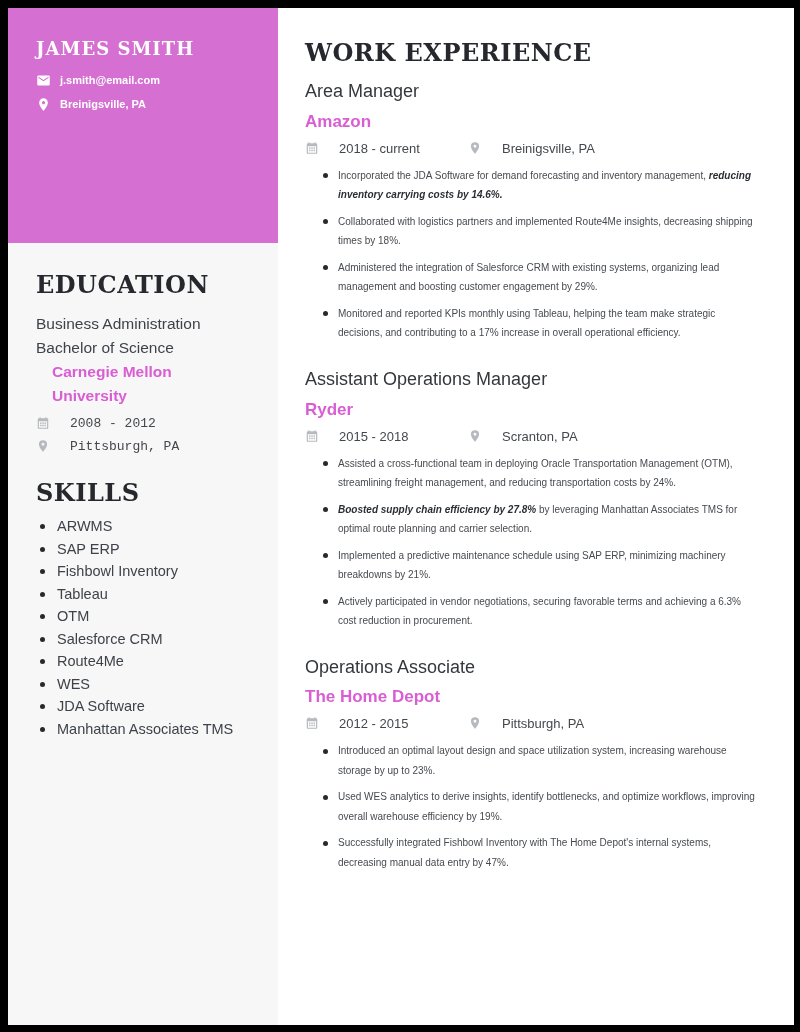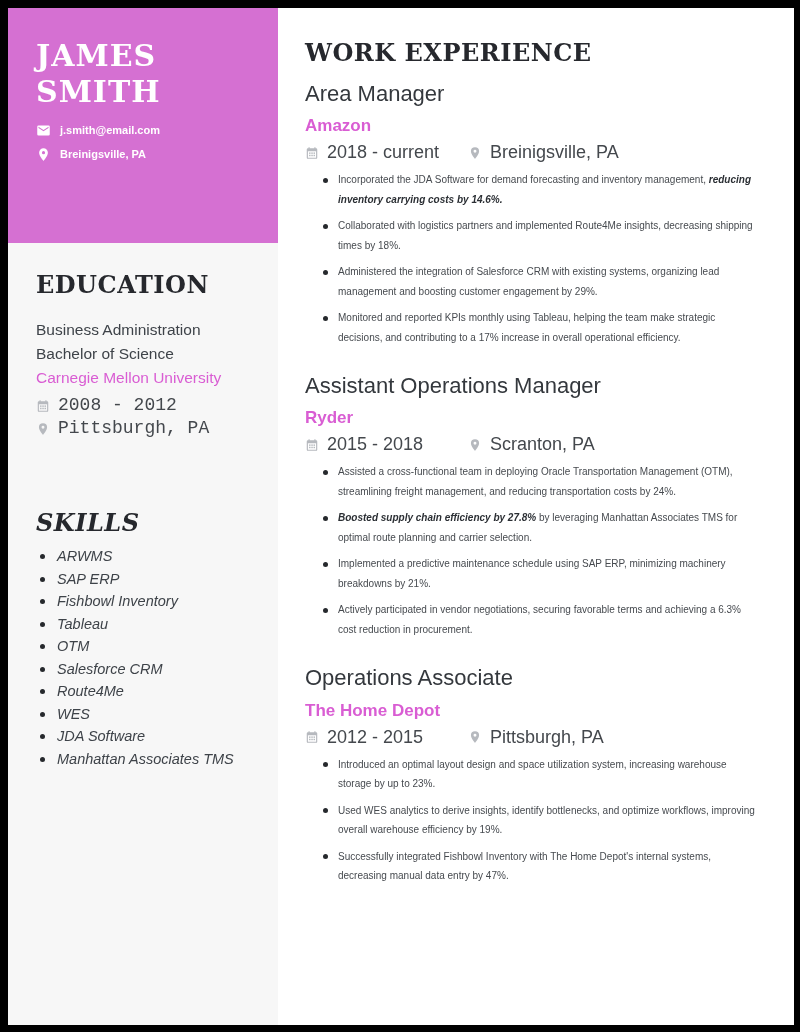--- a/index.html
+++ b/index.html
@@ -17,68 +17,68 @@
   
   .sidebar {
     flex:0 0 270px; width:270px; background:#f7f7f7; overflow:hidden;
   }
   .hero {
     height:235px; background:#d570d2; color:#fff;
     padding:30px 20px 0 28px; overflow:hidden;
   }
   .name {
     margin:0 0 13px; font-family:"DejaVu Serif", serif;
-    font-size:30px; font-weight:700; letter-spacing:1px; line-height:1.2;
+    font-size:18px; font-weight:700; letter-spacing:1px; line-height:1.2;
   }
   .headline {
     margin:0 0 27px; font-family:"DejaVu Serif", serif;
     font-style:italic; font-size:19px; letter-spacing:.3px;
   }
   .contact { list-style:none; margin:0; padding:0; }
   .contact li {
     display:flex; align-items:center; gap:9px;
     margin-bottom:9px; font-size:11px; font-weight:600; line-height:15px;
   }
   .icon { flex:0 0 auto; display:inline-flex; }
   .icon-white { color:#ffffff; }
   .icon-gray  { color:#b6b9be; }
   .side-section { padding:0 18px 0 28px; }
   .side-h2, .main-h2 {
     font-family:"DejaVu Serif", serif; font-weight:700;
     font-size:24px; letter-spacing:.5px; color:#26282d; margin:0;
   }
   .education { margin-top:27px; }
-  .education .side-h2 { margin-bottom:19px; }
+  .education .side-h2 { margin-bottom:13px; }
   .edu-line { font-size:15.5px; color:#3e4349; line-height:24px; }
   .school {
-    font-size:15.5px; font-weight:400; color:#d95dd3; line-height:24px; margin:0 0 3px;
+    font-size:15.5px; font-weight:700; color:#d95dd3; line-height:24px; margin:0 16px 3px;
   }
   .meta-item {
-    display:flex; align-items:center; gap:8px;
-    font-size:18px; color:#44484d; line-height:15px;
+    display:flex; gap:20px;
+    font-size:13px; color:#44484d; line-height:15px;
   }
   .side-section .meta-item { margin-top:8px;font-family:Liberation Mono, monospace; }
-  .skills { margin-top:72px;font-style:italic; }
+  .skills { margin-top:24px; }
   .skills .side-h2 { margin-bottom:12px; }
   .skill-list { list-style:none; margin:0; padding:0 0 0 4px; }
   .skill-list li {
     position:relative; padding-left:17px; margin-bottom:7.5px;
     font-size:14.5px; color:#3e4349; line-height:15px;
   }
   .skill-list li::before, .bullets li::before {
     content:""; position:absolute; left:0; width:5px; height:5px;
     border-radius:50%; background:#26292d;
   }
   .skill-list li::before { top:5px; }
   
   .main { flex:1; background:#fff; padding:30px 32px 0 27px; overflow:hidden; }
   .main-h2 { margin-bottom:15px; }
   .job { margin-bottom:27px; }
   .job-title {
-    margin:0 0 10px; font-size:22px; font-weight:400; color:#34383d; line-height:1.1;
+    margin:0 0 10px; font-size:18px; font-weight:400; color:#34383d; line-height:1.1;
   }
   .company { margin:0 0 9px; font-size:17px; font-weight:700; color:#d95dd3; }
   .job-meta { display:flex; align-items:center; margin:0 0 10px; }
   .job-meta .date { width:163px; }
   .bullets { list-style:none; margin:0; padding:0 0 0 18px; }
   .bullets li {
     position:relative; padding-left:15px; margin-bottom:7px;
     font-size:10px; line-height:19.5px; color:#464a4f;
   }
   .bullets li::before { top:7.5px; }

